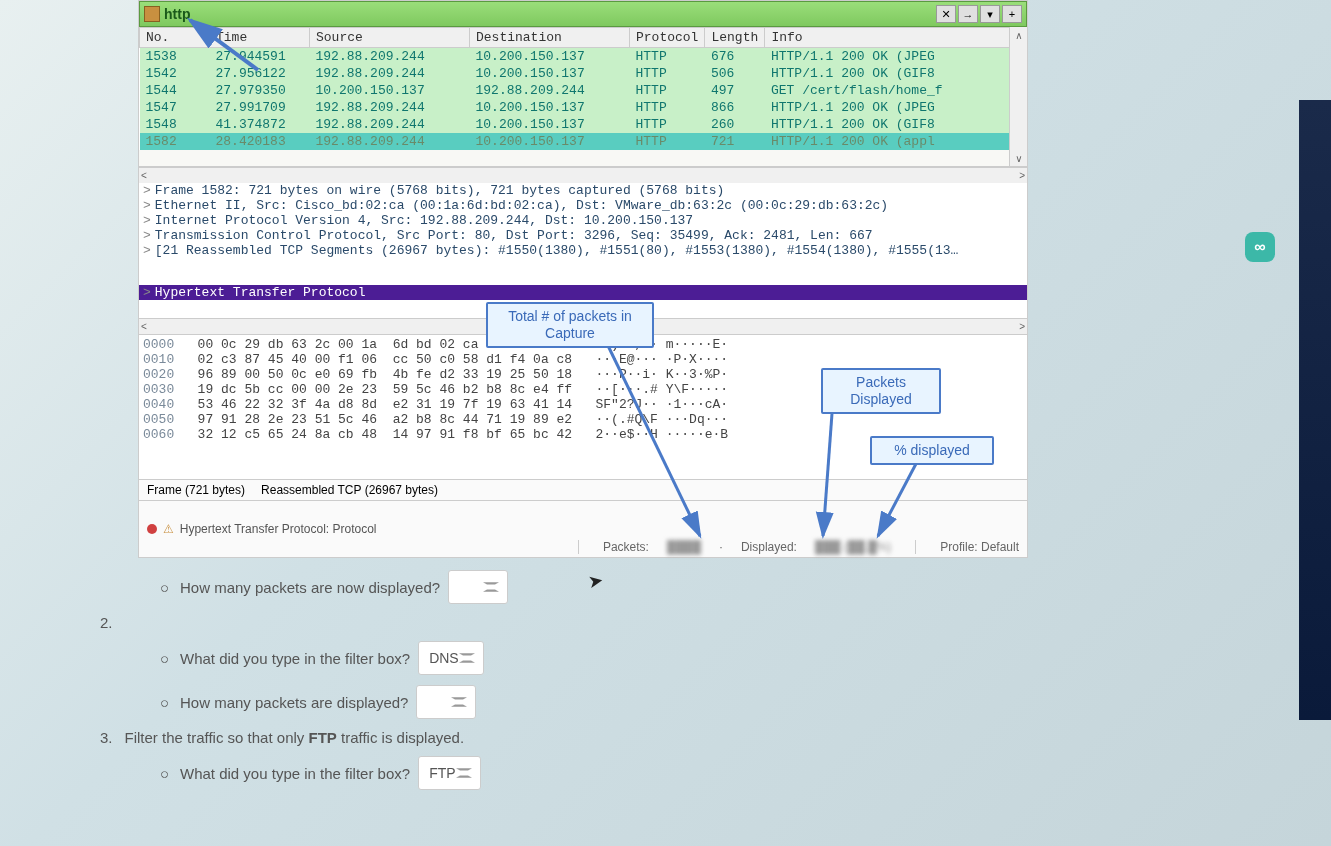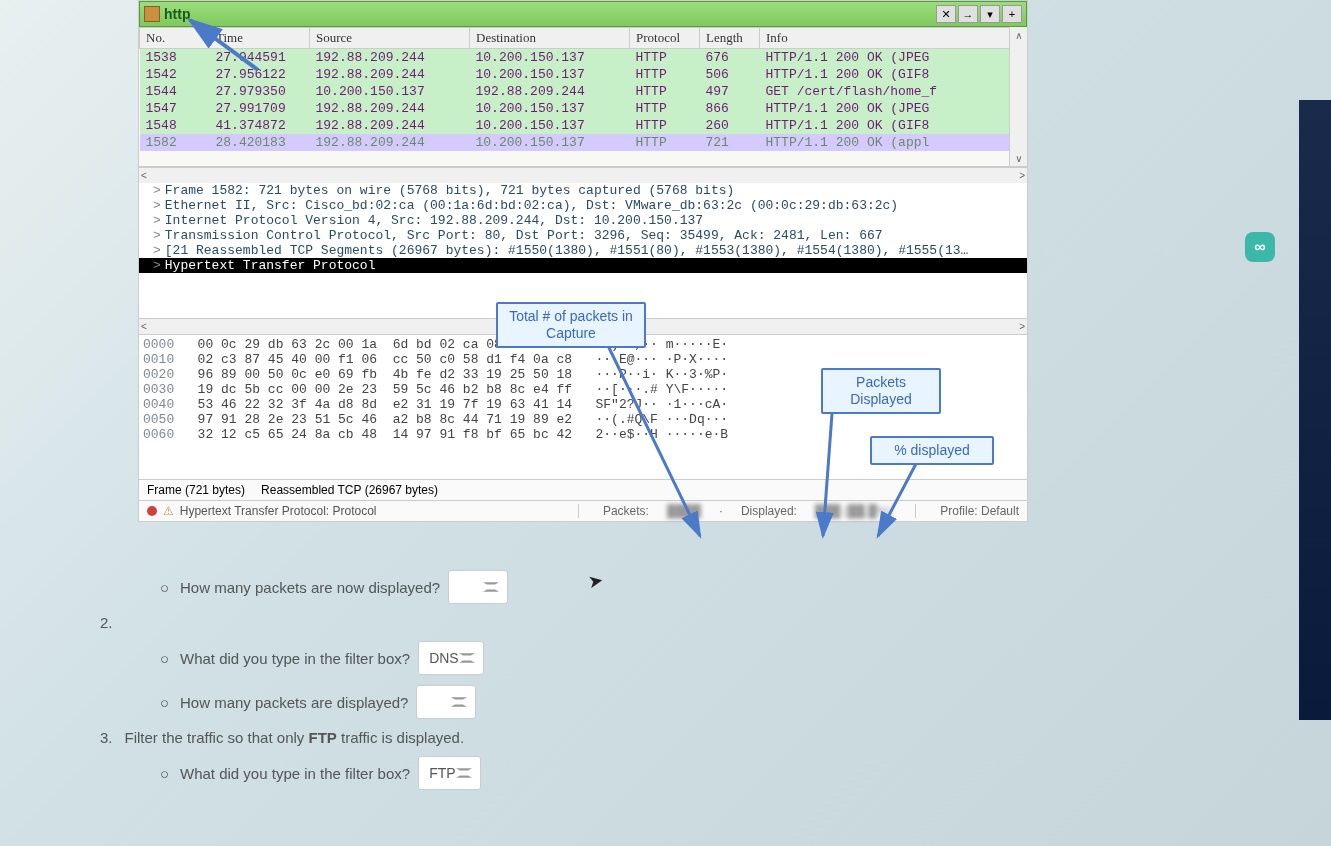--- a/index.html
+++ b/index.html
@@ -60,31 +60,31 @@
     border-collapse: collapse;
     font-family: 'Courier New', monospace;
     font-size: 13px;
     background: #fff;
   }
   .packet-table th {
     background: #f0f0f0;
     border: 1px solid #ccc;
     text-align: left;
     padding: 2px 6px;
-    font-family: Liberation Serif, serif;
+    font-family: Liberation Mono, monospace;
     font-weight: normal;
     font-size: 13px;
     color: #333;
   }
   .packet-table td {
     padding: 1px 6px;
     white-space: nowrap;
   }
-  .packet-table tr.green-row { background: #c8f0c8; color: #701a75; }
-  .packet-table tr.faded-row { background: #c4b5fd; color: #2a5a2a; opacity: 0.7; }
+  .packet-table tr.green-row { background: #c8f0c8; color: #0f766e; }
+  .packet-table tr.faded-row { background: #14b8a6; color: #2a5a2a; opacity: 0.7; }
   .table-wrap {
     height: 140px;
     overflow: hidden;
     position: relative;
     border-bottom: 1px solid #ccc;
   }
   .scroll-indicator {
     position: absolute;
     right: 0; top: 0;
     width: 18px;
@@ -115,27 +115,28 @@
   .details-pane {
     height: 135px;
     overflow: hidden;
     font-family: 'Courier New', monospace;
     font-size: 13px;
     color: #2a4a6a;
     background: #fff;
     position: relative;
   }
   .details-line {
-    padding: 0 14px;
+    padding: 0 4px;
     white-space: nowrap;
   }
   .details-line .expand { color: #888; margin-right: 4px; }
   .details-line.selected {
-    background: #000000;
+    background: #4c1d95;
     color: #fff;
+    margin-top: 27px;
   }
   .hex-pane {
     background: #fff;
     font-family: 'Courier New', monospace;
     font-size: 13px;
     padding: 2px 4px;
     color: #444;
     height: 145px;
     overflow: hidden;
     border-top: 1px solid #ccc;
@@ -161,21 +162,21 @@
     background: #fafafa;
     color: #555;
   }
   .status-dot {
     width: 10px; height: 10px;
     background: #d04040;
     border-radius: 50%;
     margin-right: 6px;
   }
   .status-left { flex: 1; display: flex; align-items: center; }
-  .status-right { display: flex; gap: 18px; align-items: center; color: #666; }
+  .status-right { display: flex; gap: 18px; align-items: center; color: #666; margin-top: 36px; }
   .status-sep { width: 1px; height: 14px; background: #ccc; margin: 0 6px; }
   .blur { filter: blur(2px); color: #999; }
   
   .arrow-svg {
     position: absolute;
     pointer-events: none;
   }
   .annotation-box {
     position: absolute;
     background: #e8f4ff;
@@ -418,21 +419,21 @@
 
   <line x1="120" y1="70" x2="52" y2="20" stroke="#4a7ac8" stroke-width="4" marker-end="url(#ah)"></line>
 
   <line x1="460" y1="325" x2="562" y2="536" stroke="#4a7ac8" stroke-width="3" marker-end="url(#ah)"></line>
 
   <line x1="695" y1="400" x2="685" y2="536" stroke="#4a7ac8" stroke-width="3" marker-end="url(#ah)"></line>
 
   <line x1="780" y1="460" x2="740" y2="536" stroke="#4a7ac8" stroke-width="3" marker-end="url(#ah)"></line>
 </svg>
 
-<div class="annotation-box" style="left:496px; top:302px; width:150px">Total # of packets in Capture</div>
+<div class="annotation-box" style="left:486px; top:302px; width:168px">Total # of packets in Capture</div>
 <div class="annotation-box" style="left:821px; top:368px; width:120px">Packets Displayed</div>
 <div class="annotation-box" style="left:870px; top:436px; width:124px">% displayed</div>
 
 <div class="cursor-icon">➤</div>
 
 <div class="question-area">
   <div class="q-line indent">
     <span class="q-bullet">○</span>
     <span>How many packets are now  displayed?</span>
     <span class="q-select empty"></span>

